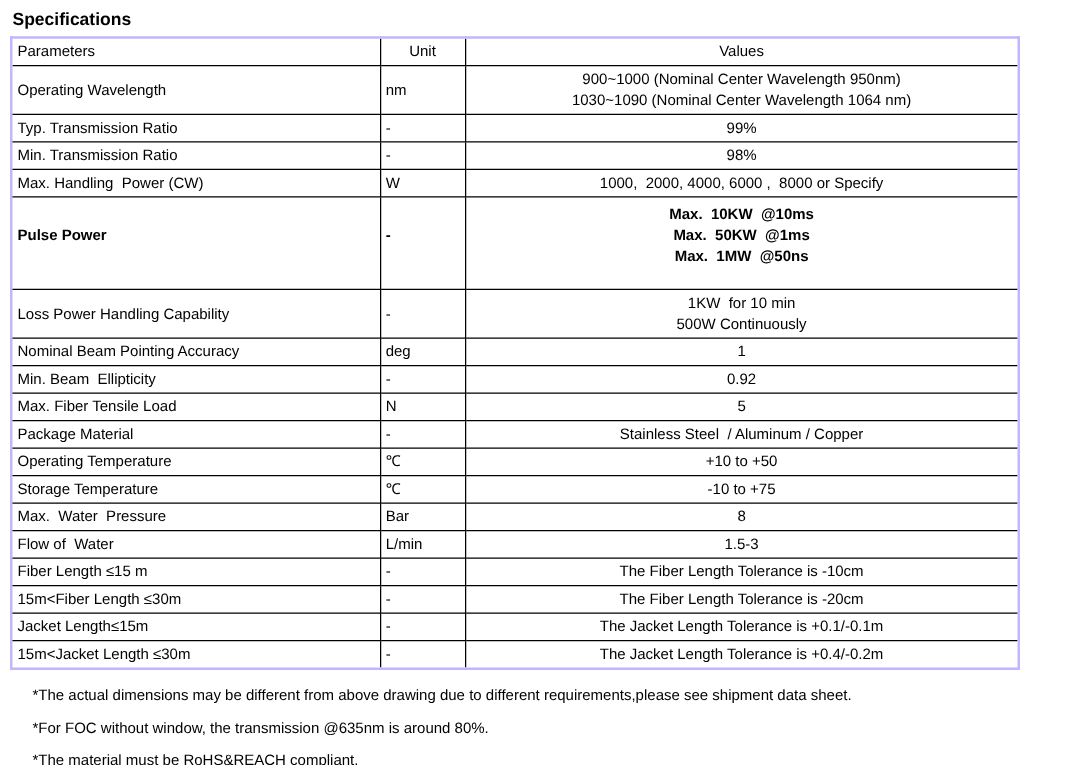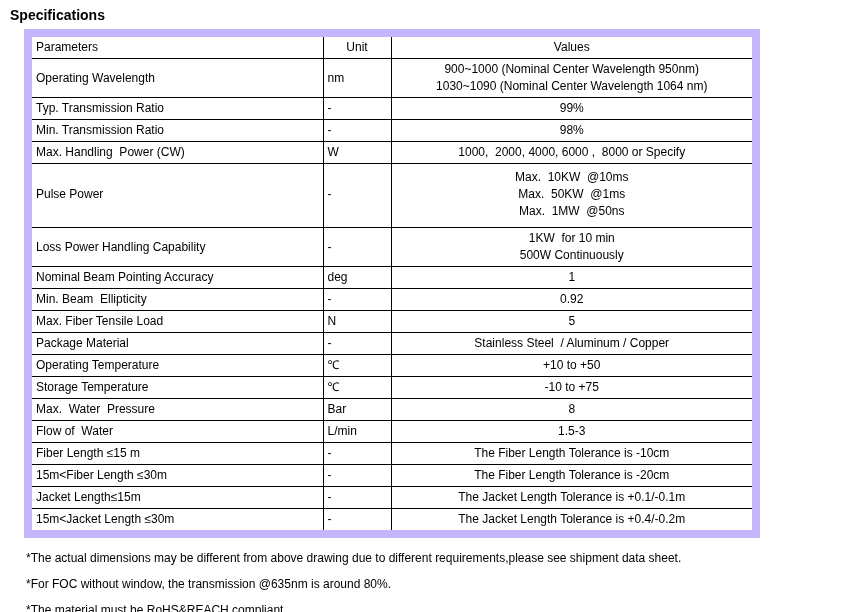--- a/index.html
+++ b/index.html
@@ -10,40 +10,40 @@
     color: #000000;
     font-family: "Liberation Sans", sans-serif;
   }
   .title {
     font-weight: bold;
     font-size: 14px;
     padding: 7px 0 6px 10px;
   }
   table.spec {
     border-collapse: collapse;
-    margin-left: 24px;
-    width: 736px;
+    margin-left: 8px;
+    width: 808px;
     table-layout: fixed;
-    border: 8px solid #c4b5fd;
+    border: 2px solid #c4b5fd;
   }
   table.spec td, table.spec th {
     border: 1px solid #000;
     font-size: 12px;
     font-weight: normal;
     line-height: 17px;
     padding: 2px 4px;
     white-space: pre-wrap;
     vertical-align: middle;
   }
   col.c-param { width: 295px; }
   col.c-unit  { width: 68px;  }
   td.param, th.param { text-align: left; padding-left: 5px; }
   td.unit,  th.unit  { }
   td.val,   th.val   { text-align: center; }
-  tr.tall-3 td { padding-top: 5px; padding-bottom: 7px; }
+  tr.tall-3 td { padding-top: 5px; padding-bottom: 17px; font-weight: bold; }
   .footnotes {
     margin: 13px 0 0 26px;
     font-size: 12px;
   }
   .footnotes .note {
     margin: 0 0 12px 0;
     line-height: 14px;
   }
 </style>
 </head>

